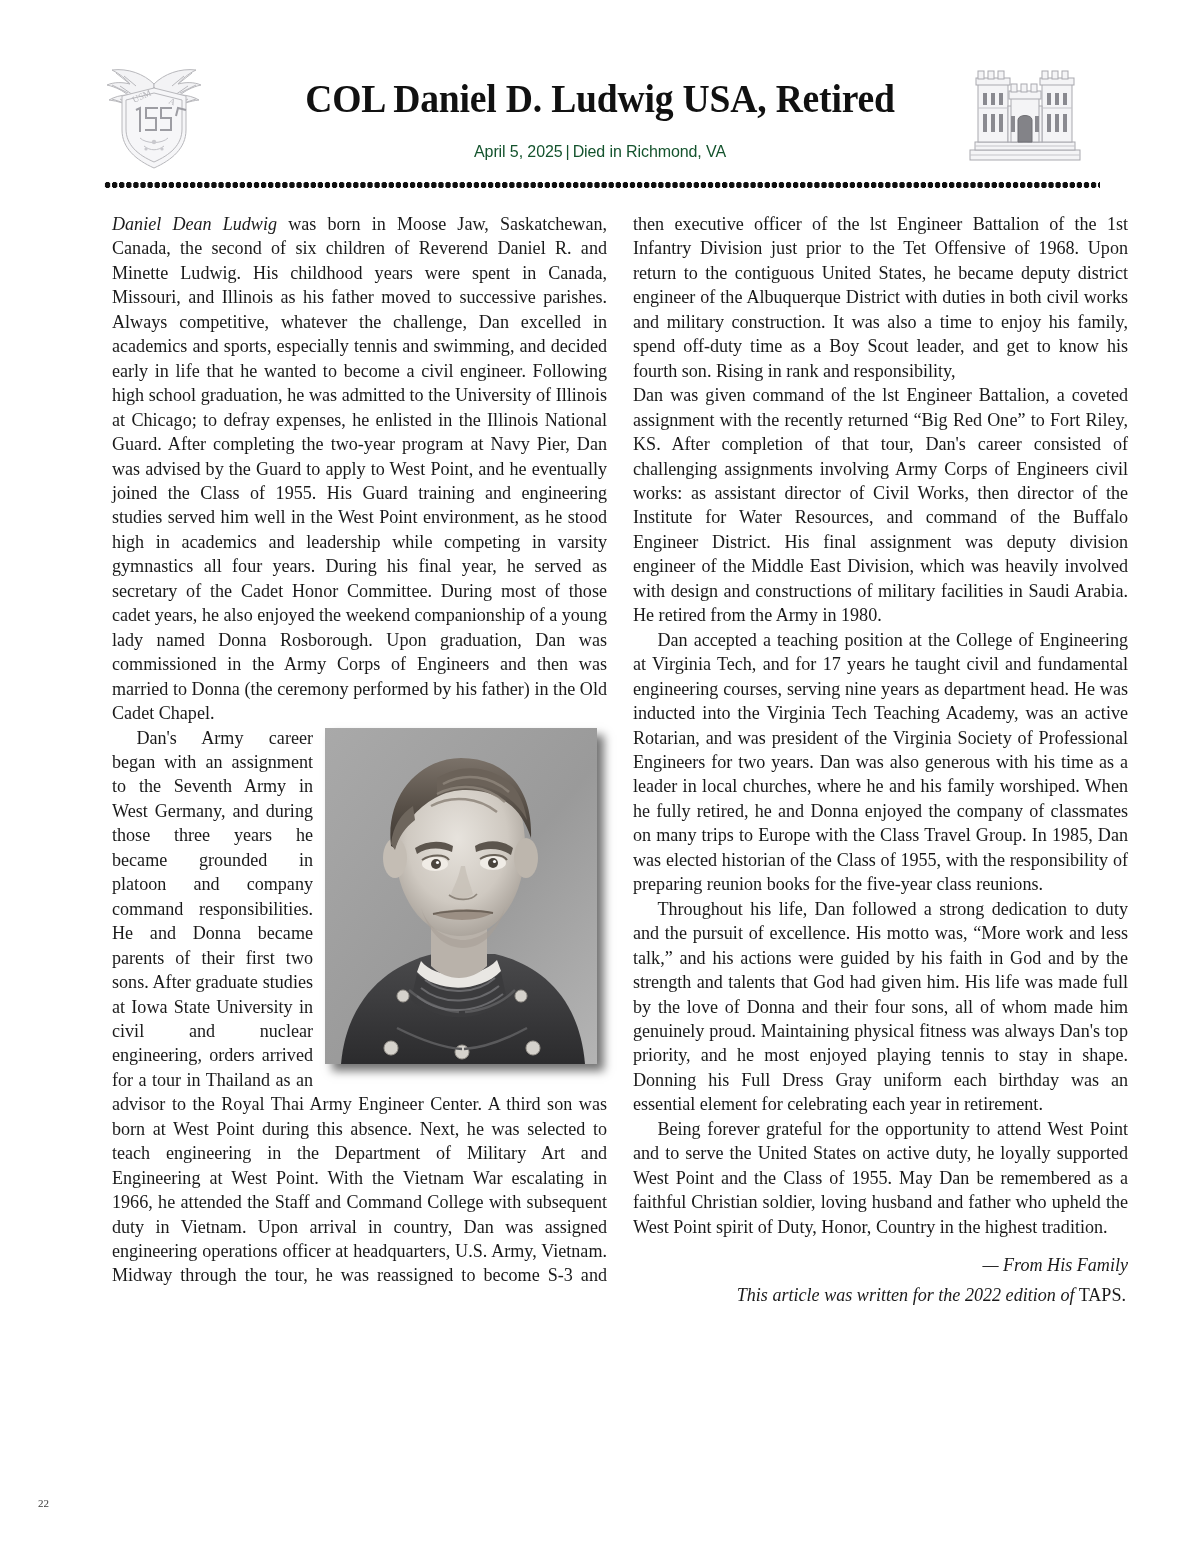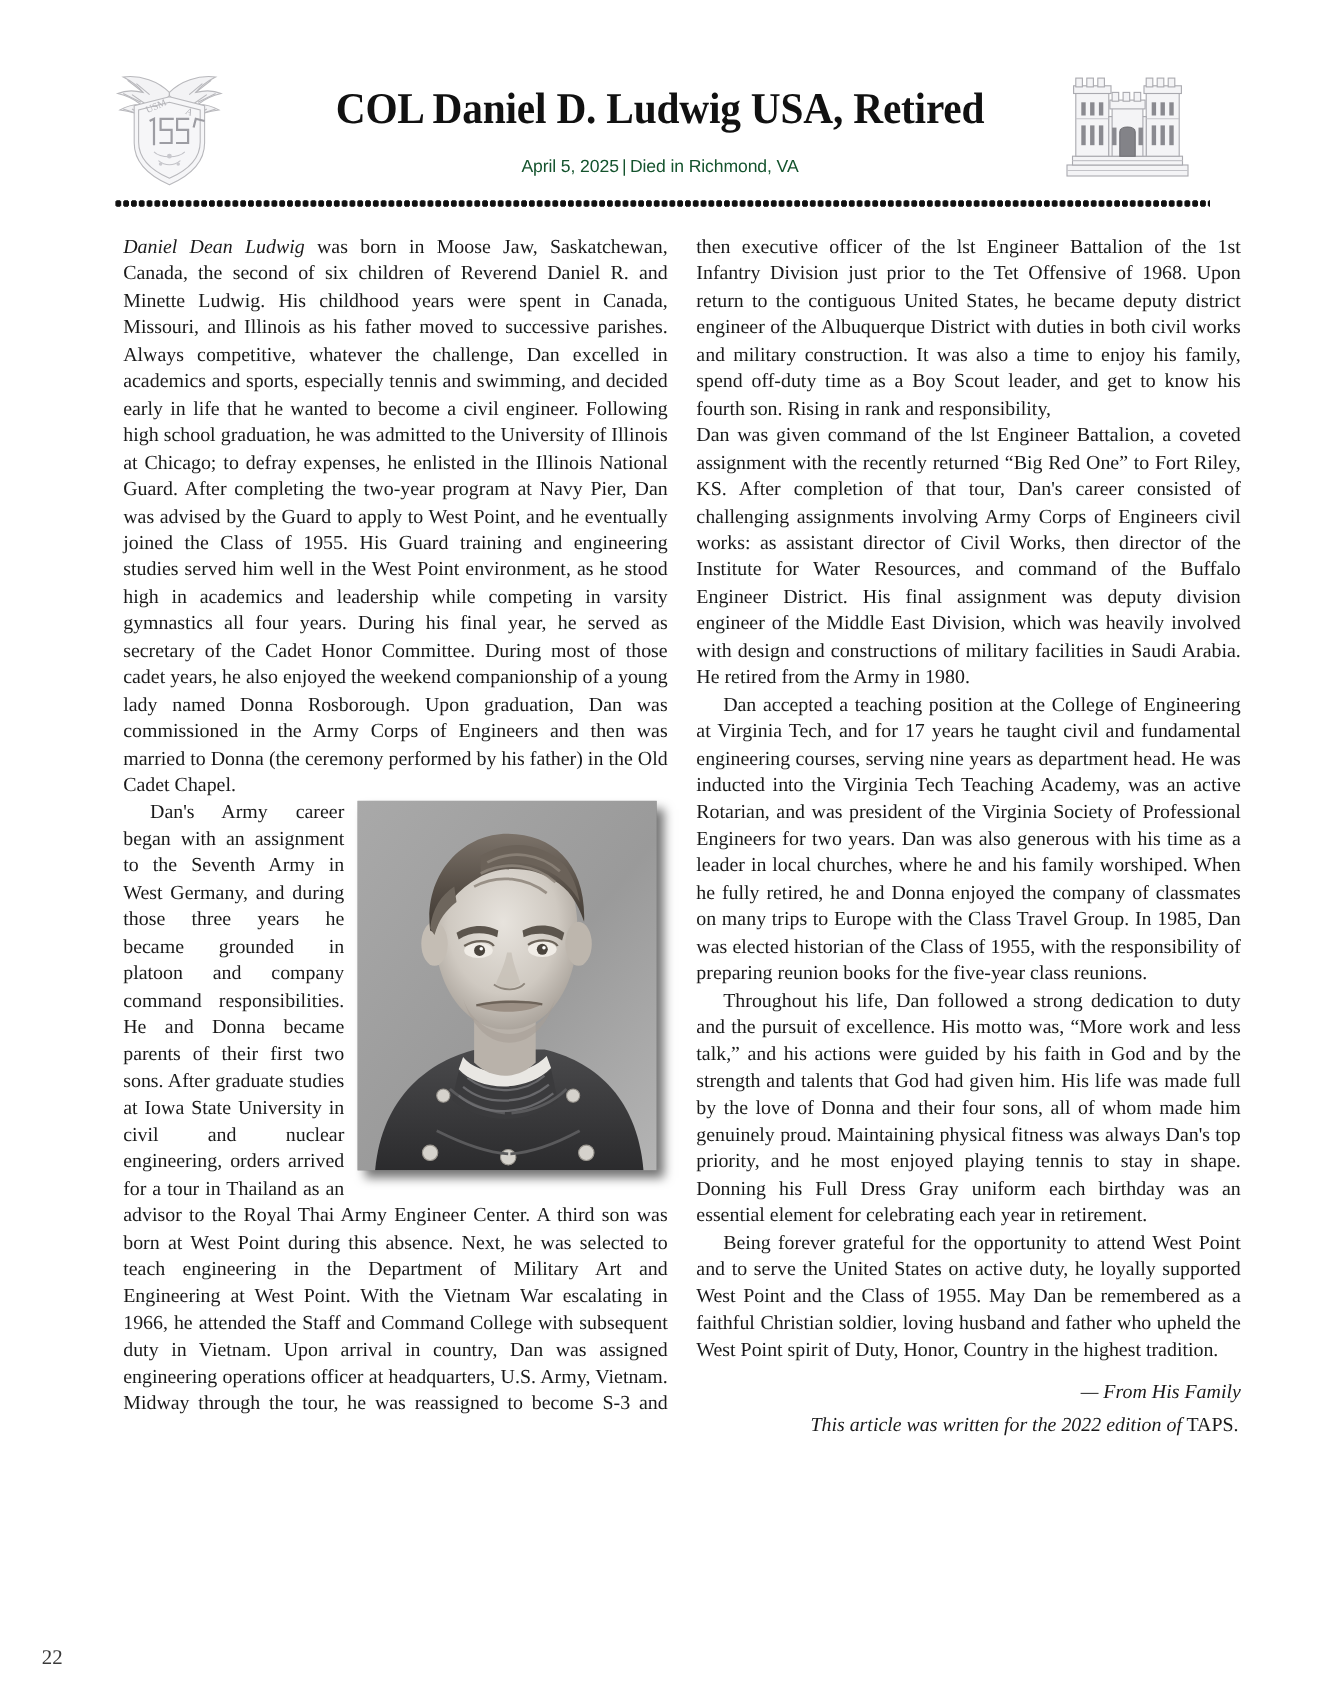--- a/index.html
+++ b/index.html
@@ -163,22 +163,22 @@
     font-style: italic;
     padding-top: 6px;
     padding-right: 2px;
   }
   .article-note .roman { font-style: normal; }
 
   
   .folio {
     position: absolute;
     left: 38px;
-    bottom: 34px;
-    font-size: 19px;
+    bottom: 44px;
+    font-size: 11px;
     color: #3a3a3a;
     font-family: "Liberation Serif", "DejaVu Serif", serif;
   }
 </style>
 </head>
 <body>
 
 <div class="page">
 
   <div class="masthead">

